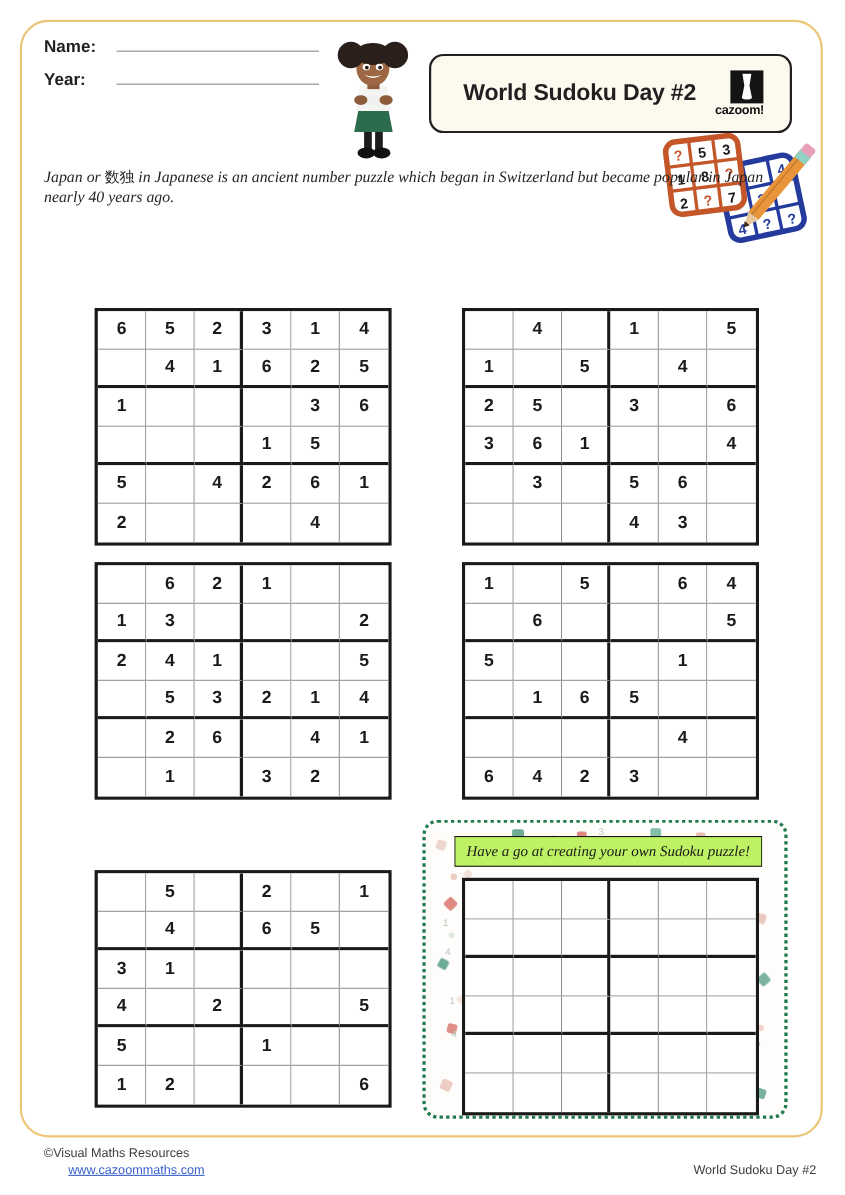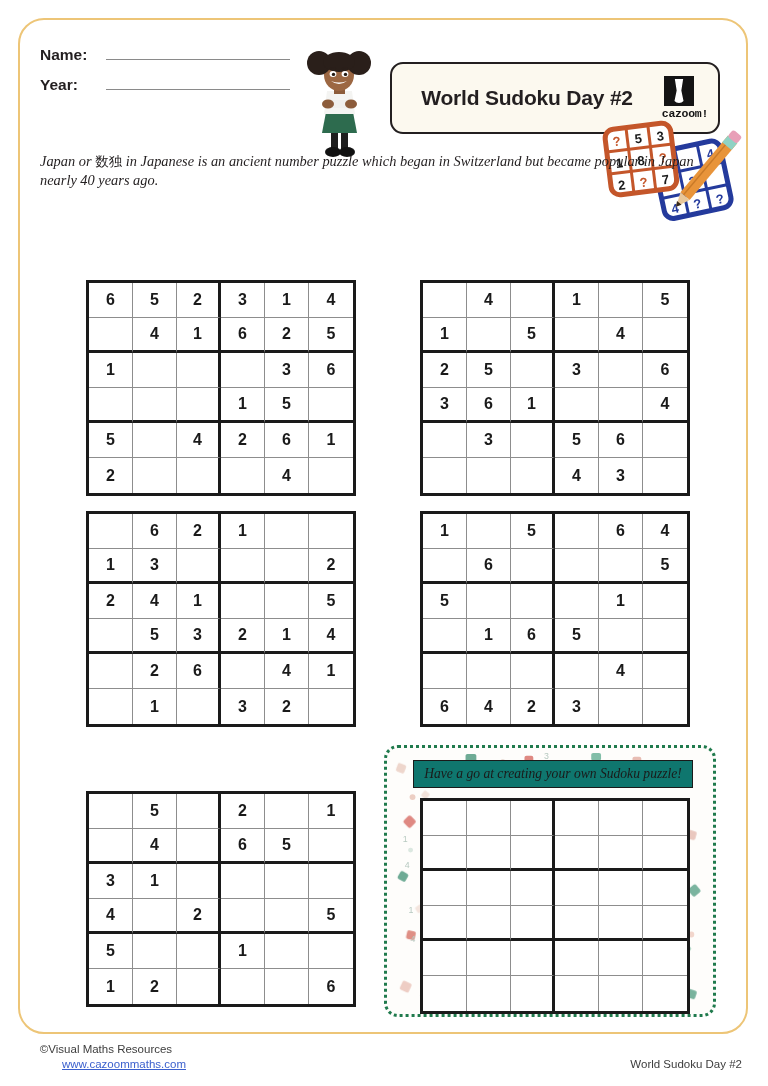--- a/index.html
+++ b/index.html
@@ -25,21 +25,21 @@
     border: 2px solid #edc577;
     border-radius: 26px;
     box-sizing: border-box;
     pointer-events: none;
   }
 
   
   .header {
     position: absolute;
     left: 18px;
-    top: 26px;
+    top: 13px;
     width: 666px;
     height: 120px;
   }
   .name-block {
     position: absolute;
     left: 22px;
     top: 16px;
     width: 250px;
   }
   .name-row {
@@ -88,23 +88,22 @@
     text-align: center;
     font-size: 21px;
     font-weight: bold;
     color: #231f20;
     letter-spacing: -0.2px;
     padding-left: 12px;
   }
   .logo {
     width: 58px;
     margin-right: 10px;
-    text-align: right;
+    text-align: left;
     flex: none;
-    font-family: Liberation Mono, monospace;
   }
   .logo-mark {
     width: 30px;
     height: 30px;
     background: #141414;
     margin: 0 auto 1px auto;
     position: relative;
   }
   .logo-mark::after {
     content: "";
@@ -195,21 +194,21 @@
     position: absolute;
     left: 0; top: 0; right: 0; bottom: 0;
     pointer-events: none;
   }
   .cb-caption {
     position: absolute;
     left: 26px;
     top: 12px;
     width: 280px;
     height: 28px;
-    background: #0f766e;
+    background: #bef264;
     border: 1.5px solid #1a1a1a;
     box-sizing: border-box;
     display: flex;
     align-items: center;
     justify-content: center;
     font-family: "Liberation Serif", serif;
     font-style: italic;
     font-size: 13.6px;
     color: #1a1a1a;
     z-index: 3;

